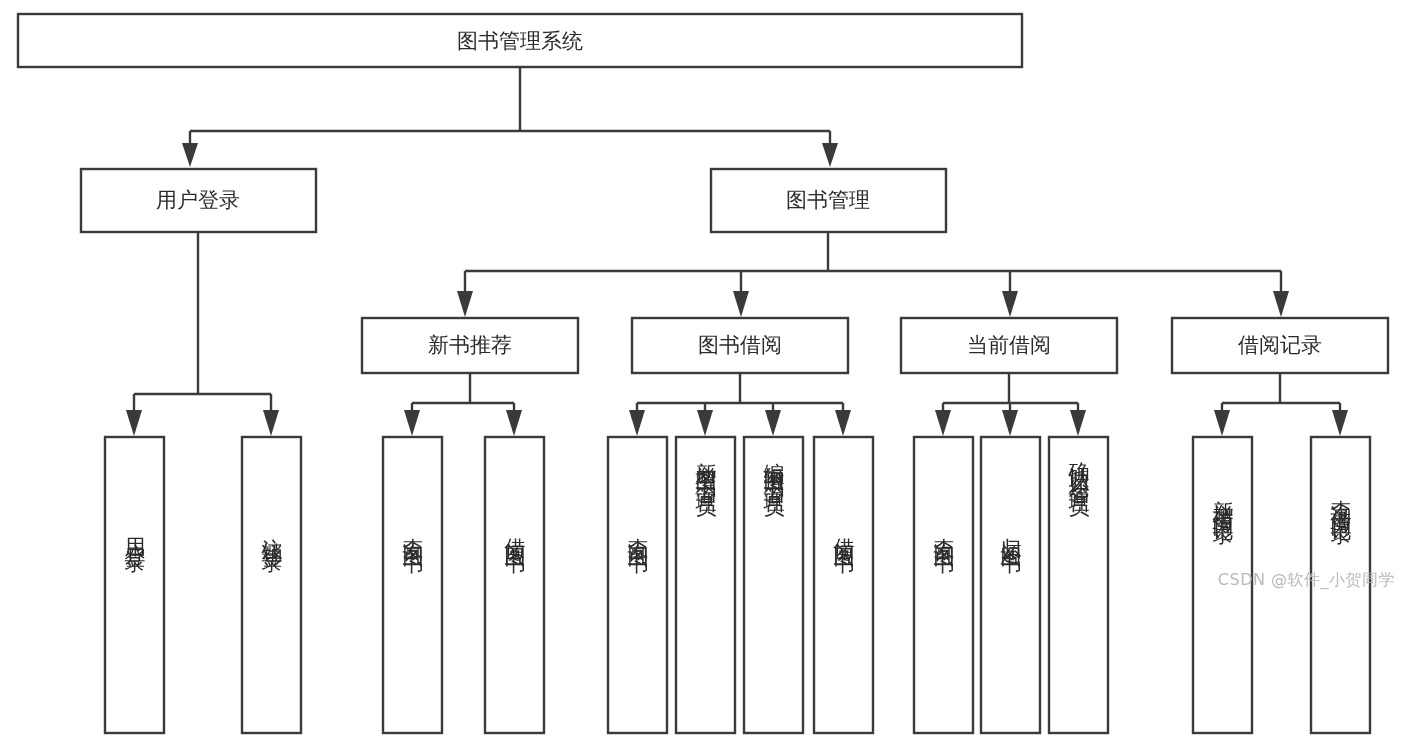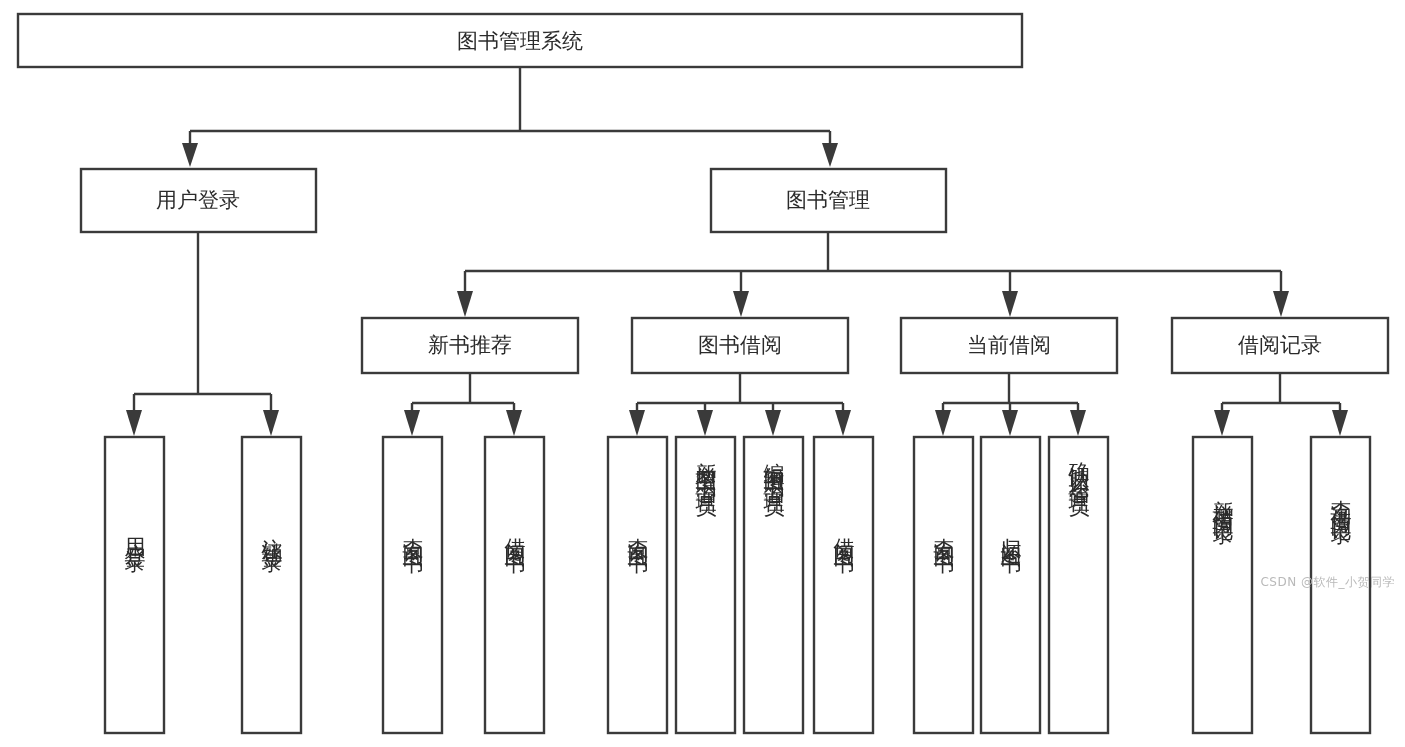--- a/index.html
+++ b/index.html
@@ -65,21 +65,21 @@
     line-height: 1.0;
     letter-spacing: 5px;
     color: #2b2b2b;
     white-space: nowrap;
   }
   .watermark {
     position: absolute;
     right: 10px;
     bottom: 6px;
     font-family: "DejaVu Sans", "Liberation Sans", sans-serif;
-    font-size: 12px;
+    font-size: 16px;
     color: #b9b9b9;
     letter-spacing: 0.5px;
     white-space: nowrap;
   }
 </style>
 </head>
 <body>
 
 <div id="diagram-root">
 

